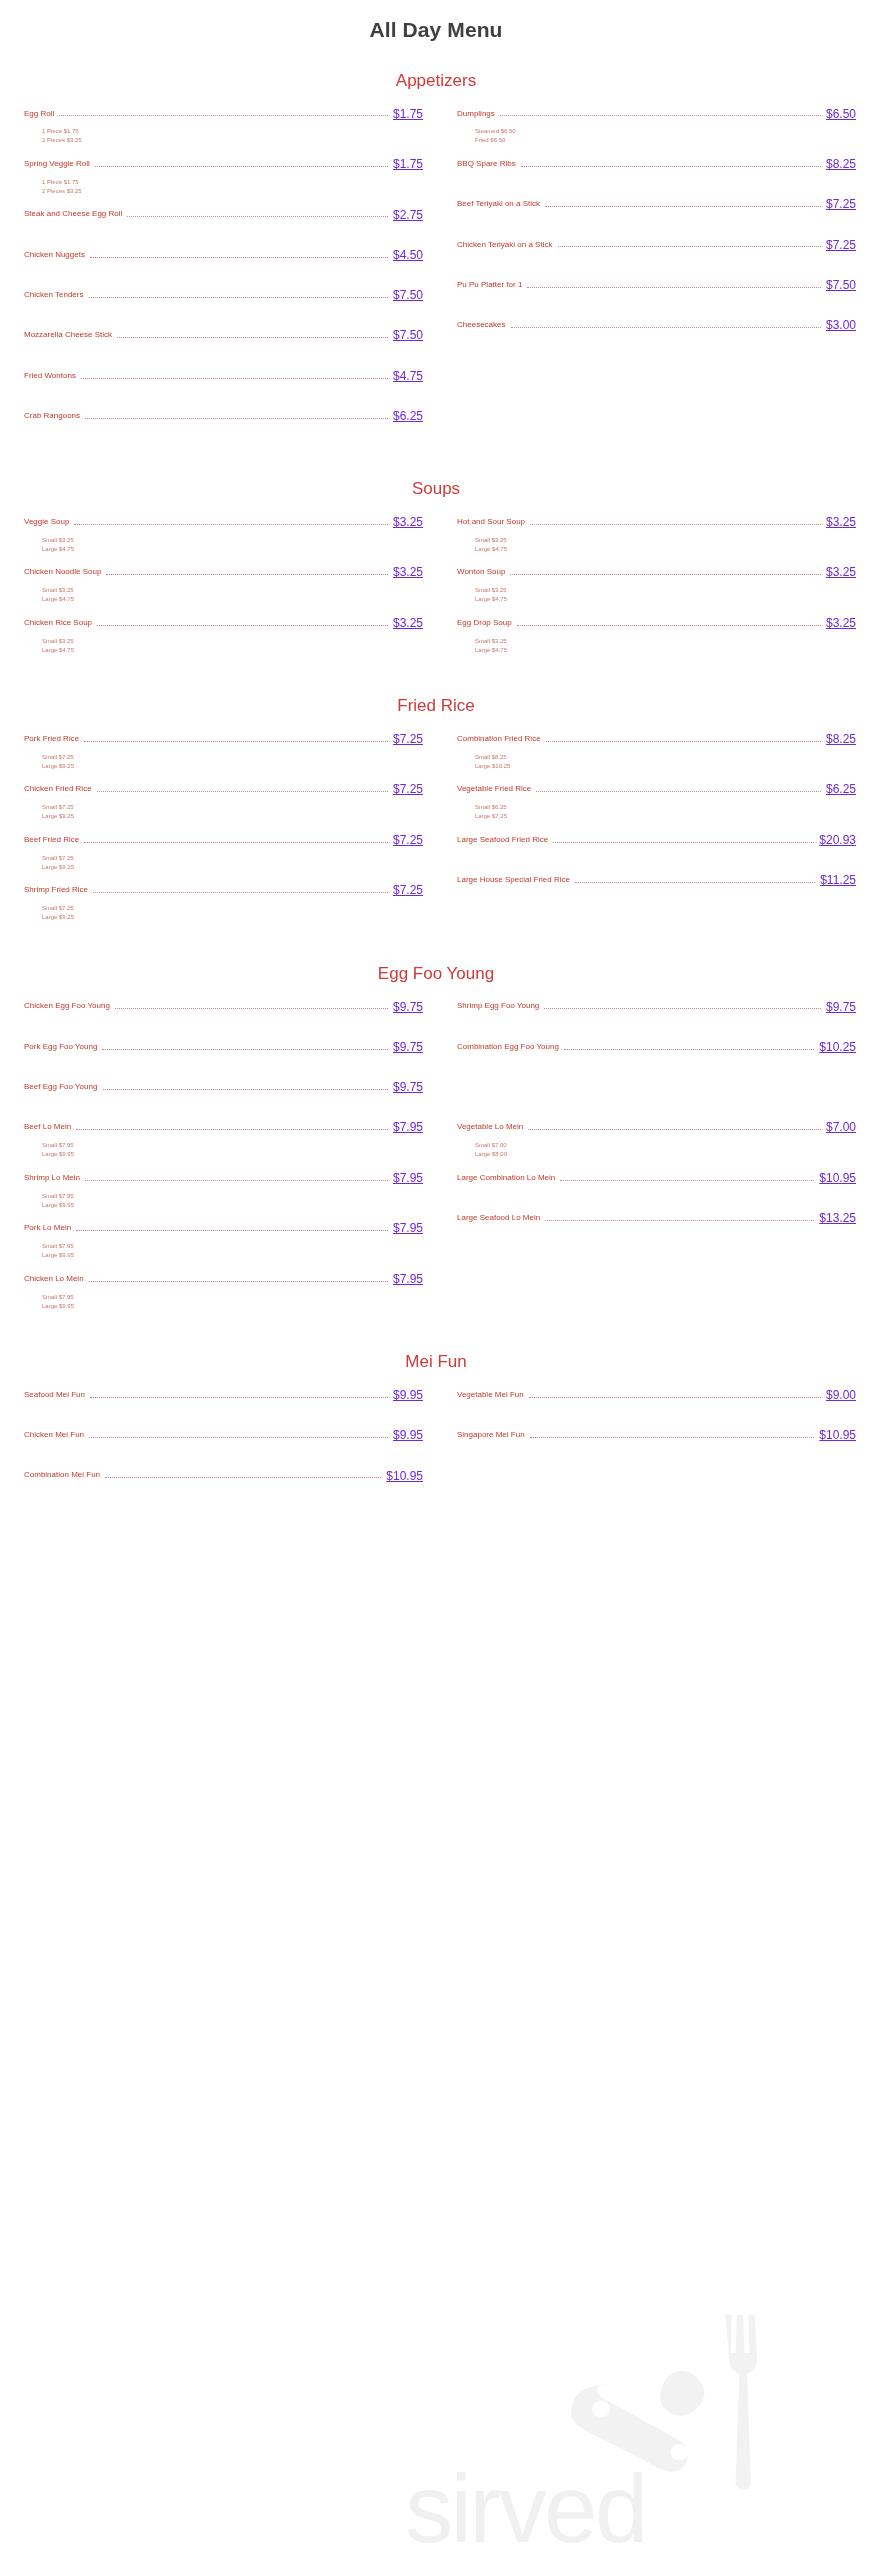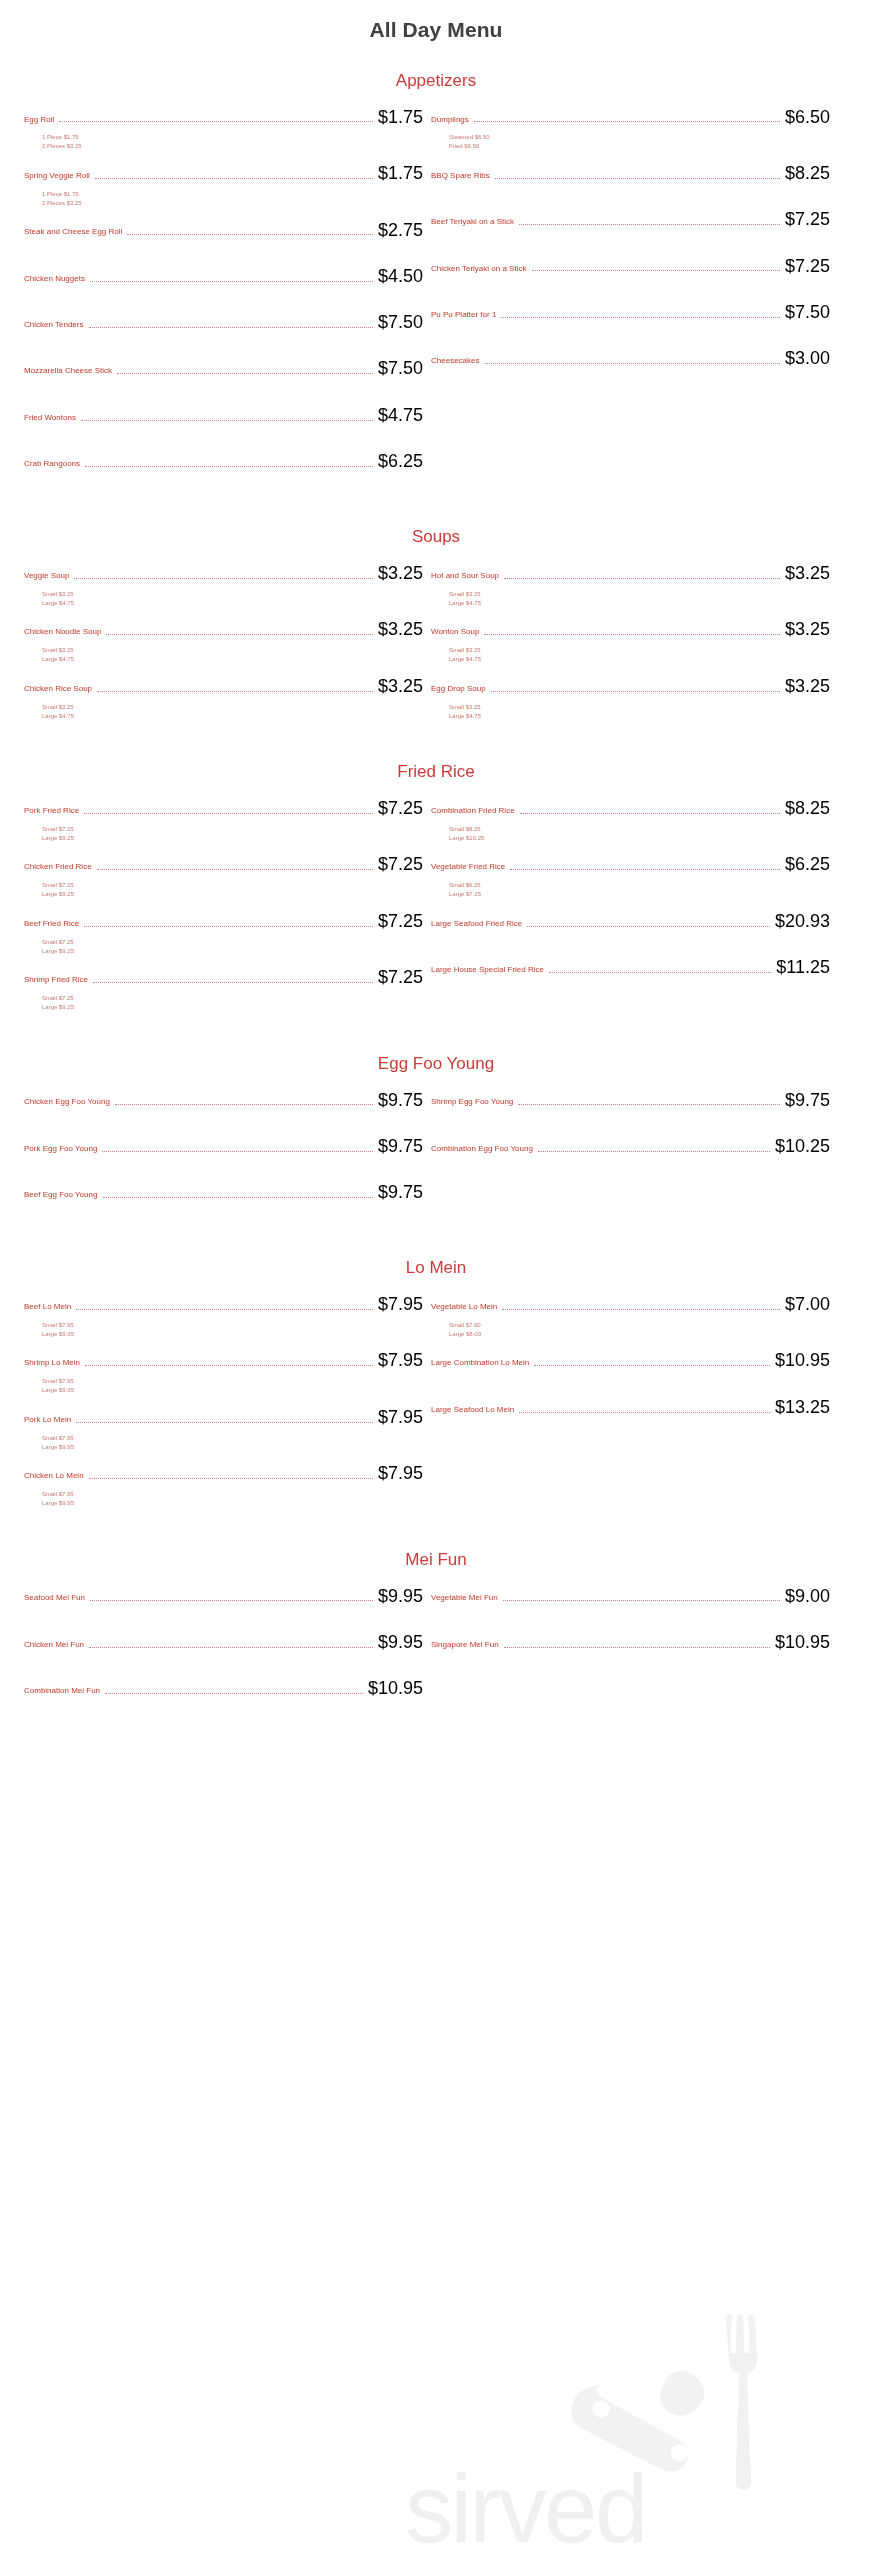--- a/index.html
+++ b/index.html
@@ -35,21 +35,21 @@
     text-align: center;
     font-size: 17px;
     font-weight: normal;
     color: #cf3a3a;
     margin: 29px 0 16.6px 0;
   }
   .columns {
     display: flex;
     width: 824px;
     margin: 0 auto;
-    gap: 8px;
+    gap: 34px;
   }
   .col {
     width: 399px;
     flex: 0 0 399px;
   }
   .item-line {
     display: flex;
     align-items: flex-end;
     width: 100%;
     padding: 0 0 1.3px 0;
@@ -62,24 +62,25 @@
     padding-bottom: 1.3px;
   }
   .dots {
     flex: 1 1 auto;
     border-bottom: 1px dotted #d28080;
     margin: 0 5.1px 3.2px 5.1px;
     height: 0.6px;
     min-width: 6.4px;
   }
   .item-price {
-    font-size: 18px;
-    color: #000000;
+    font-size: 12px;
+    color: #6d28d9;
     white-space: nowrap;
     line-height: 1;
+    text-decoration: underline;
   }
   .variants {
     padding: 6.4px 0 0 18px;
     min-height: 6.4px;
   }
   .variant {
     font-size: 6px;
     color: #c9796f;
     line-height: 1.5;
   }
@@ -509,21 +510,20 @@
                 <span class="dots"></span>
                 <span class="item-price">$10.25</span>
               </div>
               <div class="variants" style="min-height: 9px;"></div>
               <div class="spacer-28"></div>
             </div>
           </div>
         </div>
       </div>
       <div>
-        <div class="section-title">Lo Mein</div>
         <div class="columns">
           <div class="col">
             <div class="item-block">
               <div class="item-line">
                 <span class="item-name">Beef Lo Mein</span>
                 <span class="dots"></span>
                 <span class="item-price">$7.95</span>
               </div>
               <div class="variants">
                 <div class="variant">Small $7.95</div>

